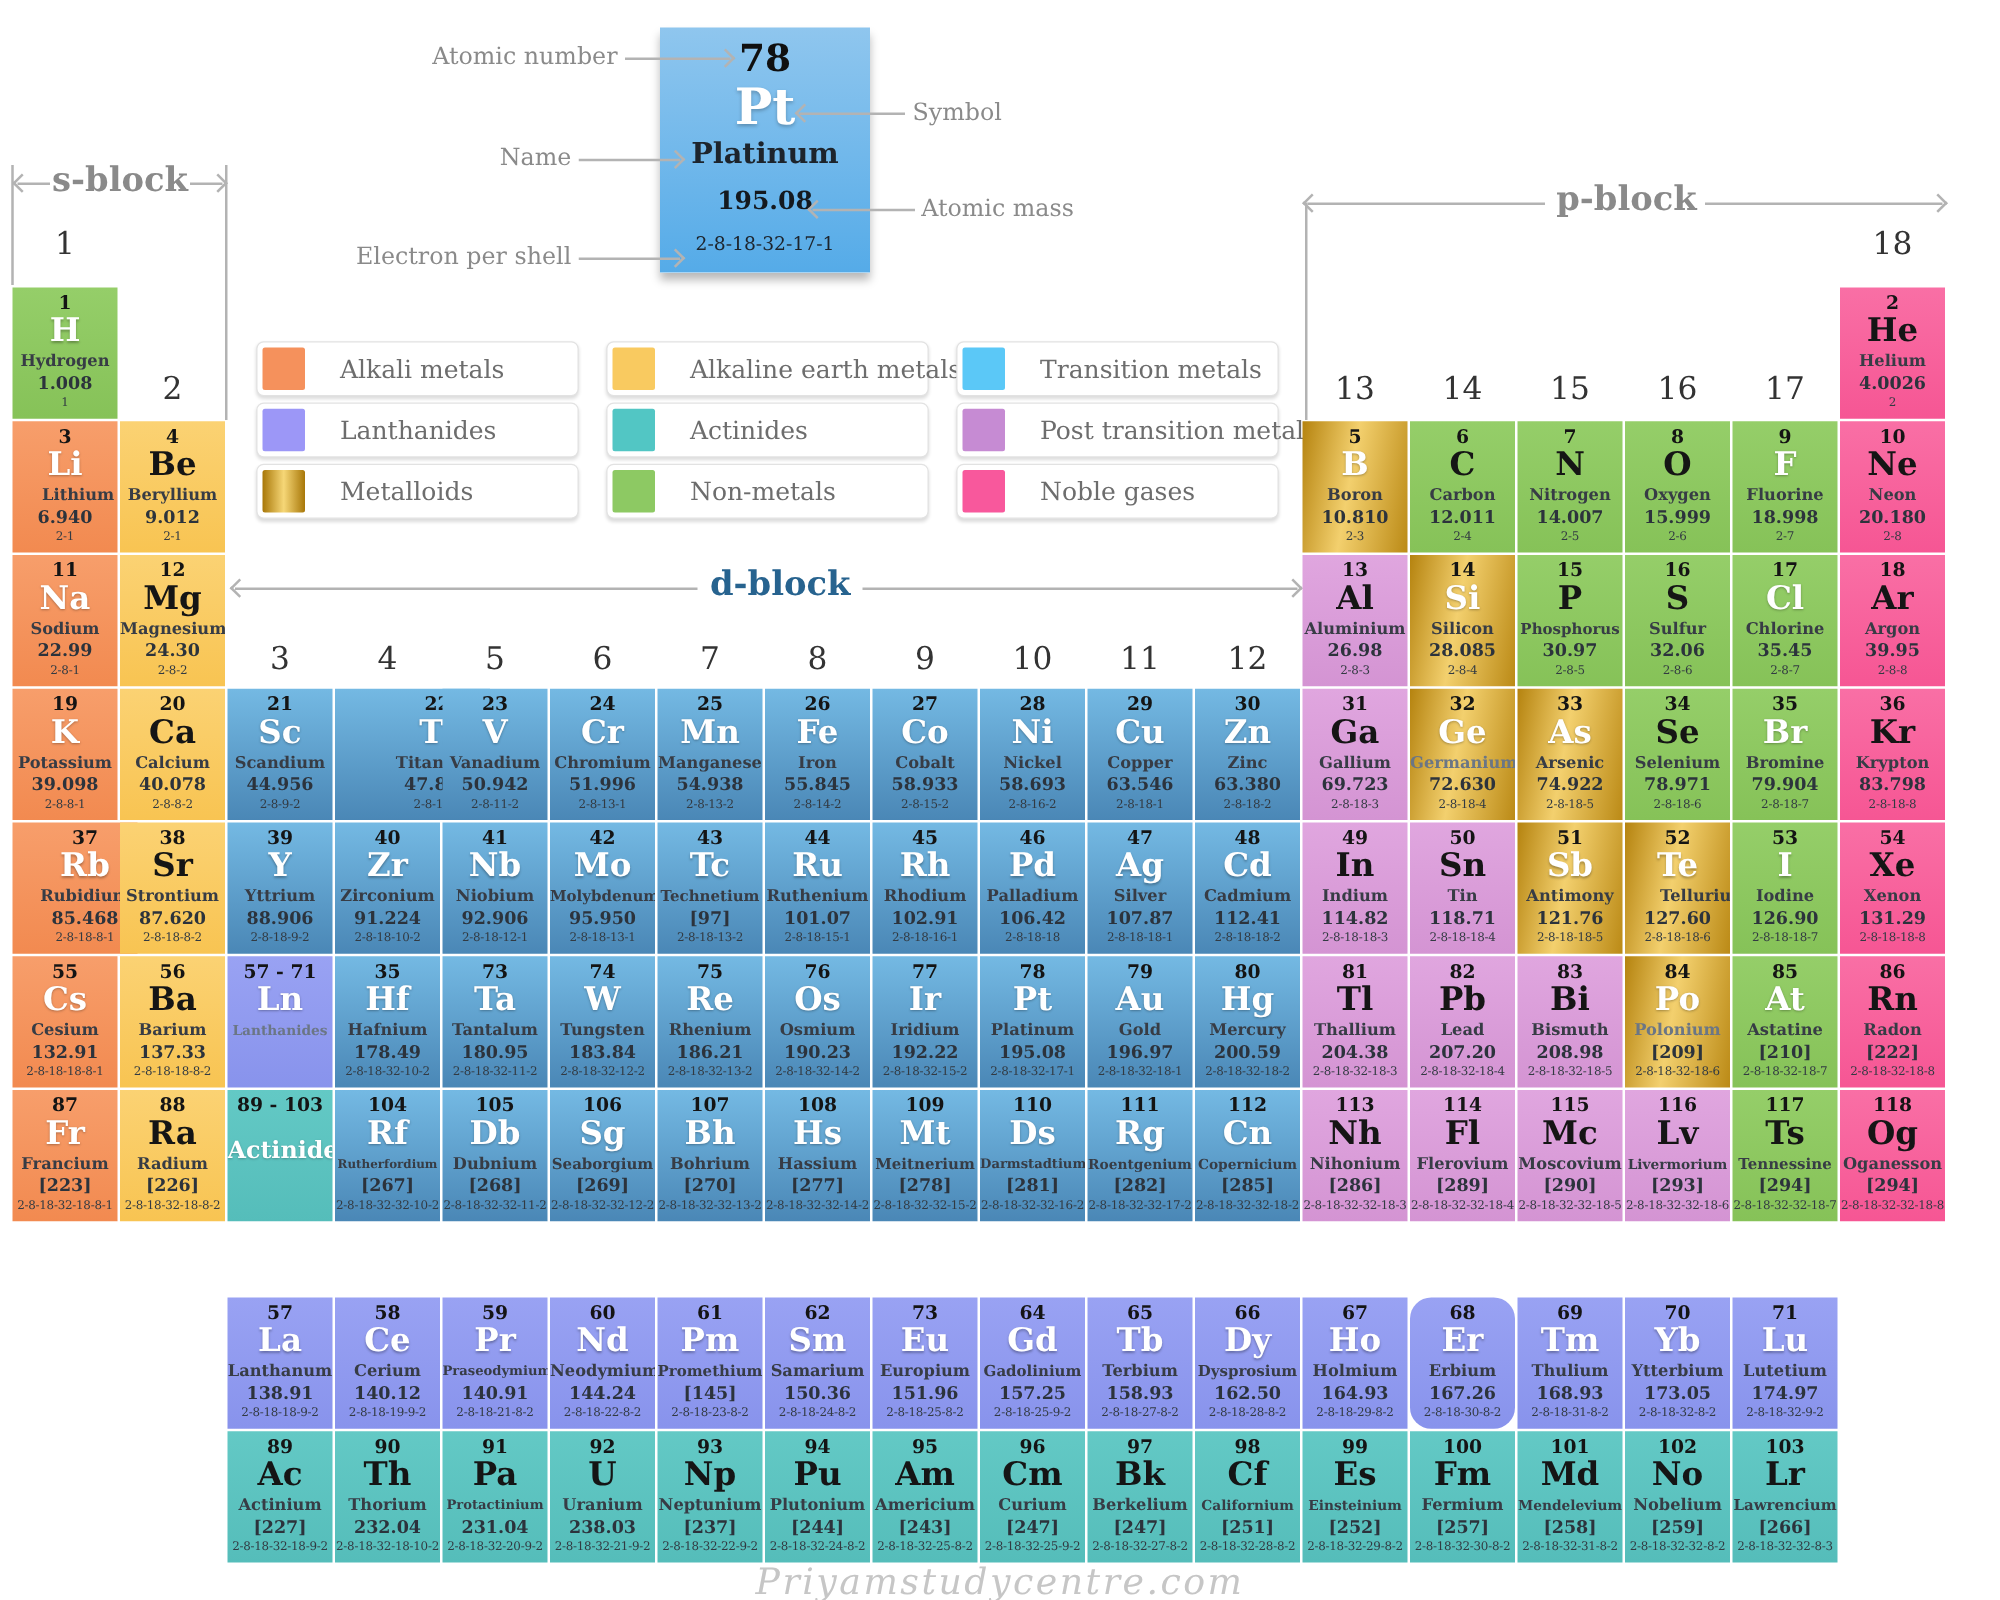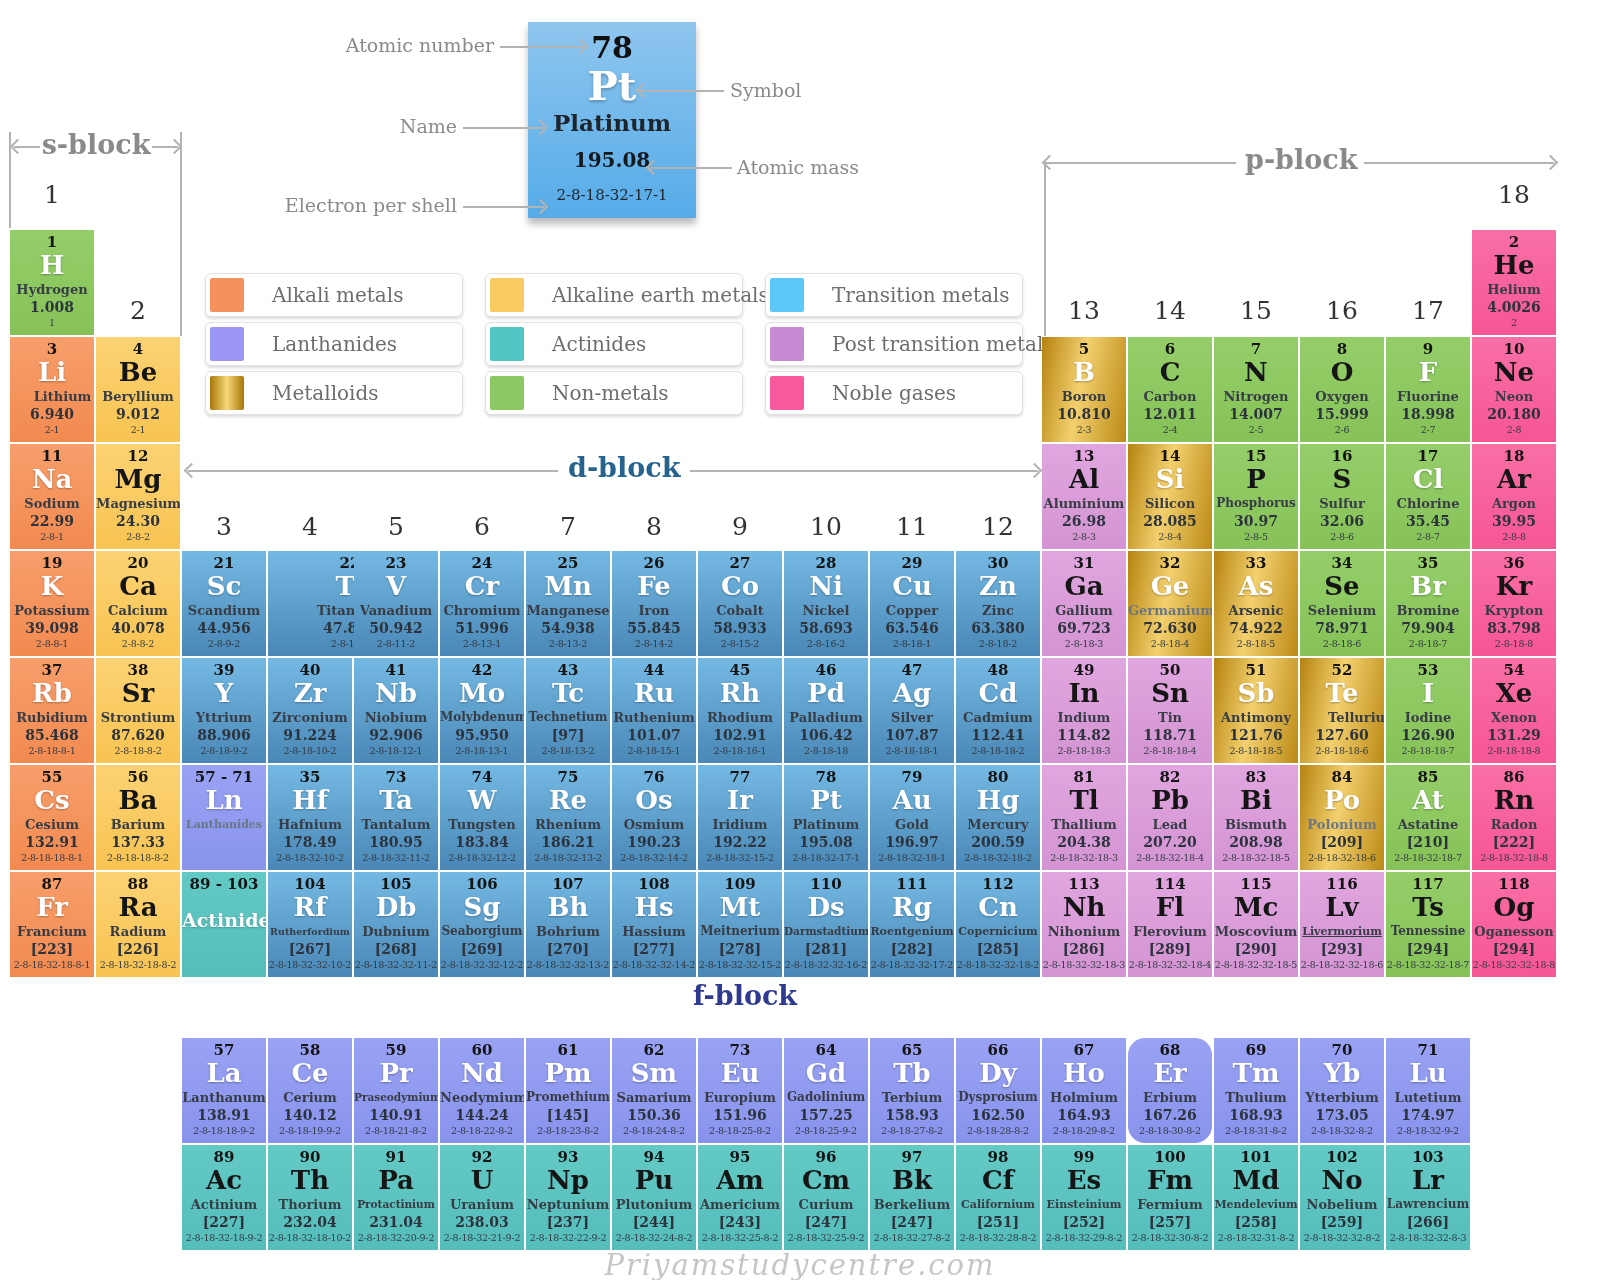--- a/index.html
+++ b/index.html
@@ -87,21 +87,20 @@
 
   <div class="blk" style="left:1245px;top:144px;">p-block</div>
   <div class="arr hl" style="left:1046px;top:162px;width:190px;"></div>
   <div class="arr hr" style="left:1364px;top:162px;width:190px;"></div>
   <div class="vline" style="left:1044px;top:162px;height:174px;"></div>
 
   <div class="blk d" style="left:568px;top:452px;">d-block</div>
   <div class="arr hl" style="left:188px;top:470px;width:370px;"></div>
   <div class="arr hr" style="left:690px;top:470px;width:348px;"></div>
 
-  <div class="blk f" style="left:0;top:980px;width:1490px;text-align:center;">f-block</div>
 
   <div id="groups">
       <div class="grp" style="left: 10px; top: 180px;">1</div>
       <div class="grp" style="left: 96px; top: 296px;">2</div>
       <div class="grp" style="left: 182px; top: 512px;">3</div>
       <div class="grp" style="left: 268px; top: 512px;">4</div>
       <div class="grp" style="left: 354px; top: 512px;">5</div>
       <div class="grp" style="left: 440px; top: 512px;">6</div>
       <div class="grp" style="left: 526px; top: 512px;">7</div>
       <div class="grp" style="left: 612px; top: 512px;">8</div>
@@ -400,21 +399,21 @@
         <span class="mass">79.904</span>
         <span class="shl">2-8-18-7</span>
       </div>
       <div class="cell cat-noble" style="left: 1472px; top: 551px;">
         <span class="num">36</span>
         <span class="sym">Kr</span>
         <span class="name" style="font-size: 13px;">Krypton</span>
         <span class="mass">83.798</span>
         <span class="shl">2-8-18-8</span>
       </div>
-      <div class="cell cat-alkali wsym" style="left: 10px; top: 658px;">
+      <div class="cell cat-alkali wsym" style="left: 10px; top: 658px; padding-left: 16px;">
         <span class="num">37</span>
         <span class="sym">Rb</span>
         <span class="name" style="font-size: 13px;">Rubidium</span>
         <span class="mass">85.468</span>
         <span class="shl">2-8-18-8-1</span>
       </div>
       <div class="cell cat-alkaline" style="left: 96px; top: 658px;">
         <span class="num">38</span>
         <span class="sym">Sr</span>
         <span class="name" style="font-size: 13px;">Strontium</span>
@@ -755,21 +754,21 @@
       <div class="cell cat-post" style="left: 1214px; top: 872px;">
         <span class="num">115</span>
         <span class="sym">Mc</span>
         <span class="name" style="font-size: 13px;">Moscovium</span>
         <span class="mass">[290]</span>
         <span class="shl">2-8-18-32-32-18-5</span>
       </div>
       <div class="cell cat-post" style="left: 1300px; top: 872px;">
         <span class="num">116</span>
         <span class="sym">Lv</span>
-        <span class="name" style="font-size: 11px; text-decoration: underline;">Livermorium</span>
+        <span class="name" style="font-size: 11px;">Livermorium</span>
         <span class="mass">[293]</span>
         <span class="shl">2-8-18-32-32-18-6</span>
       </div>
       <div class="cell cat-nonmetal" style="left: 1386px; top: 872px;">
         <span class="num">117</span>
         <span class="sym">Ts</span>
         <span class="name" style="font-size: 12px;">Tennessine</span>
         <span class="mass">[294]</span>
         <span class="shl">2-8-18-32-32-18-7</span>
       </div>

